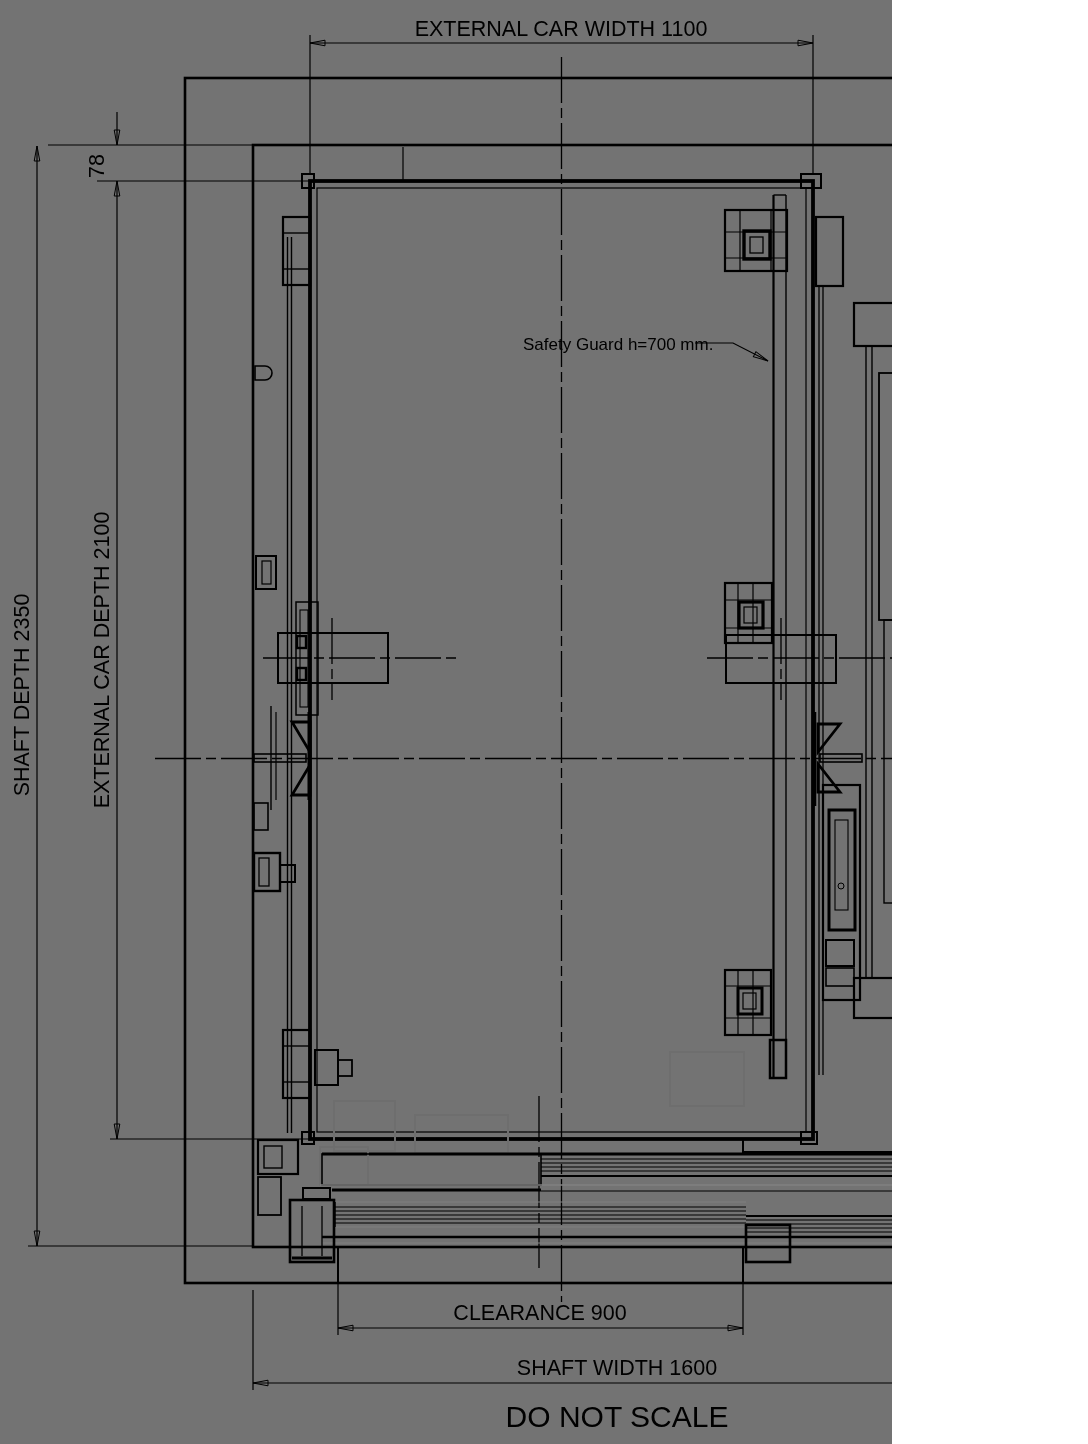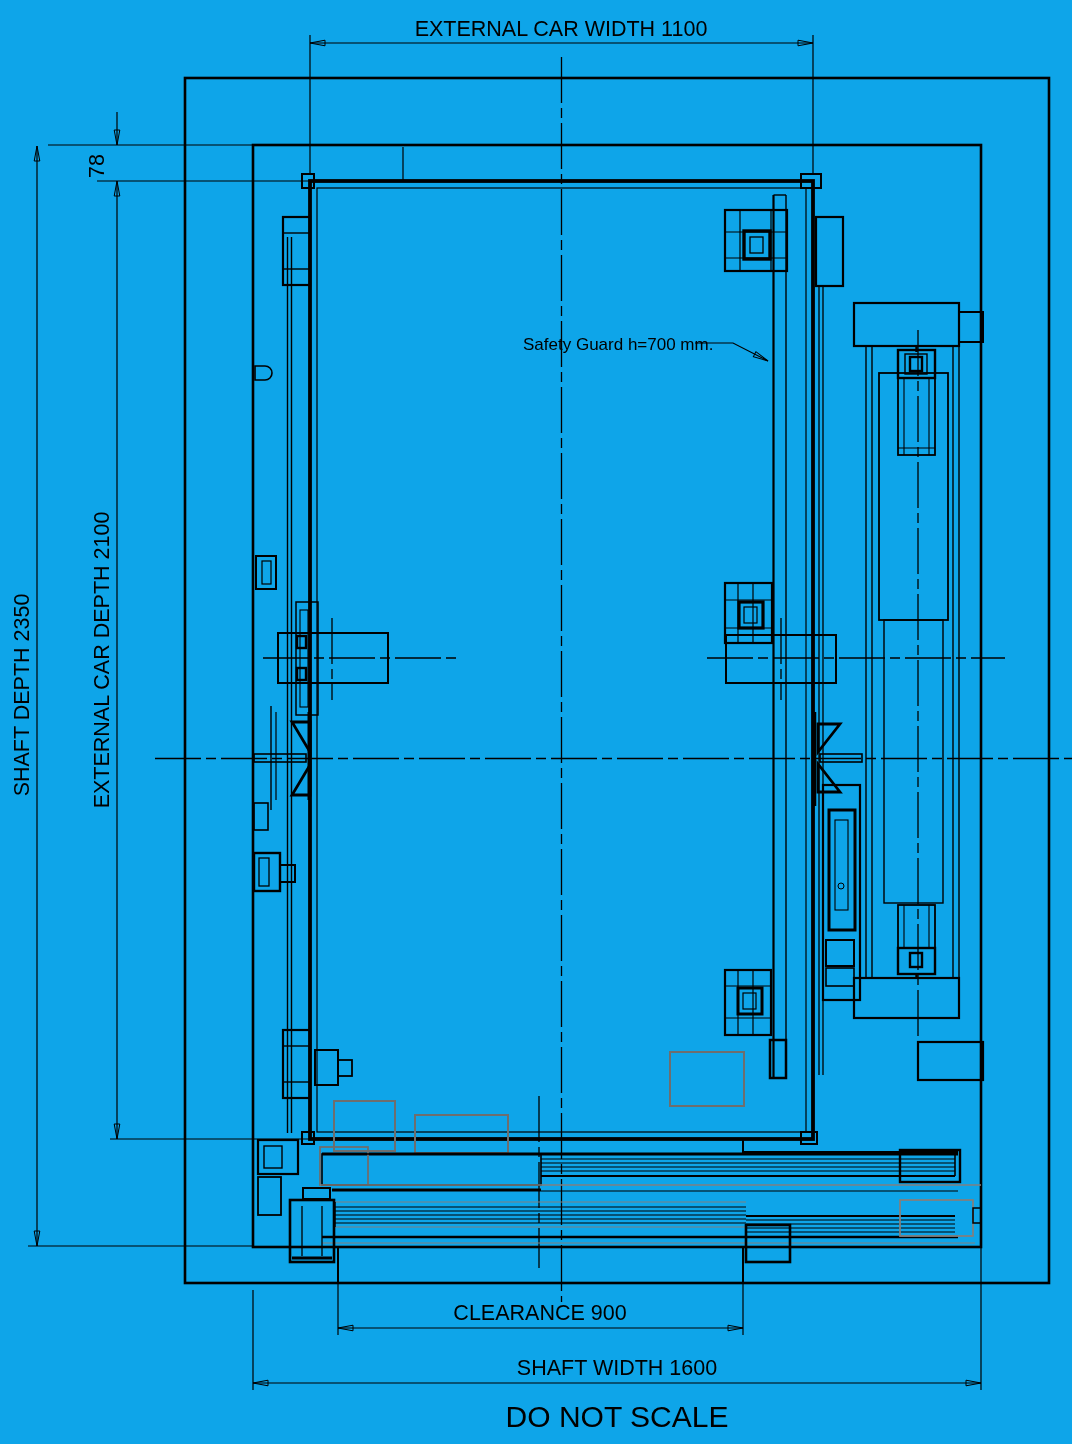--- a/index.html
+++ b/index.html
@@ -1,16 +1,16 @@
 <!DOCTYPE html>
 <html><head>
 <meta charset="utf-8">
 <style>
   html,body{margin:0;padding:0;background:#ffffff;}
-  .page{width:1072px;height:1444px;position:relative;background:#0ea5e9;overflow:hidden;}
+  .page{width:892px;height:1444px;position:relative;background:#737373;overflow:hidden;}
   svg{display:block;}
   svg line,svg rect,svg path,svg polyline,svg polygon,svg circle{fill:none;stroke:#000;}
   svg text{fill:#000;stroke:none;font-family:"Liberation Sans","DejaVu Sans",sans-serif;}
   .dimtxt{font-size:21.5px;}
   .smalltxt{font-size:17px;}
   .bigtxt{font-size:30px;}
   .cl{stroke:#808080;}
   .gray{stroke:#6e6e6e;}
 </style>
 </head>

